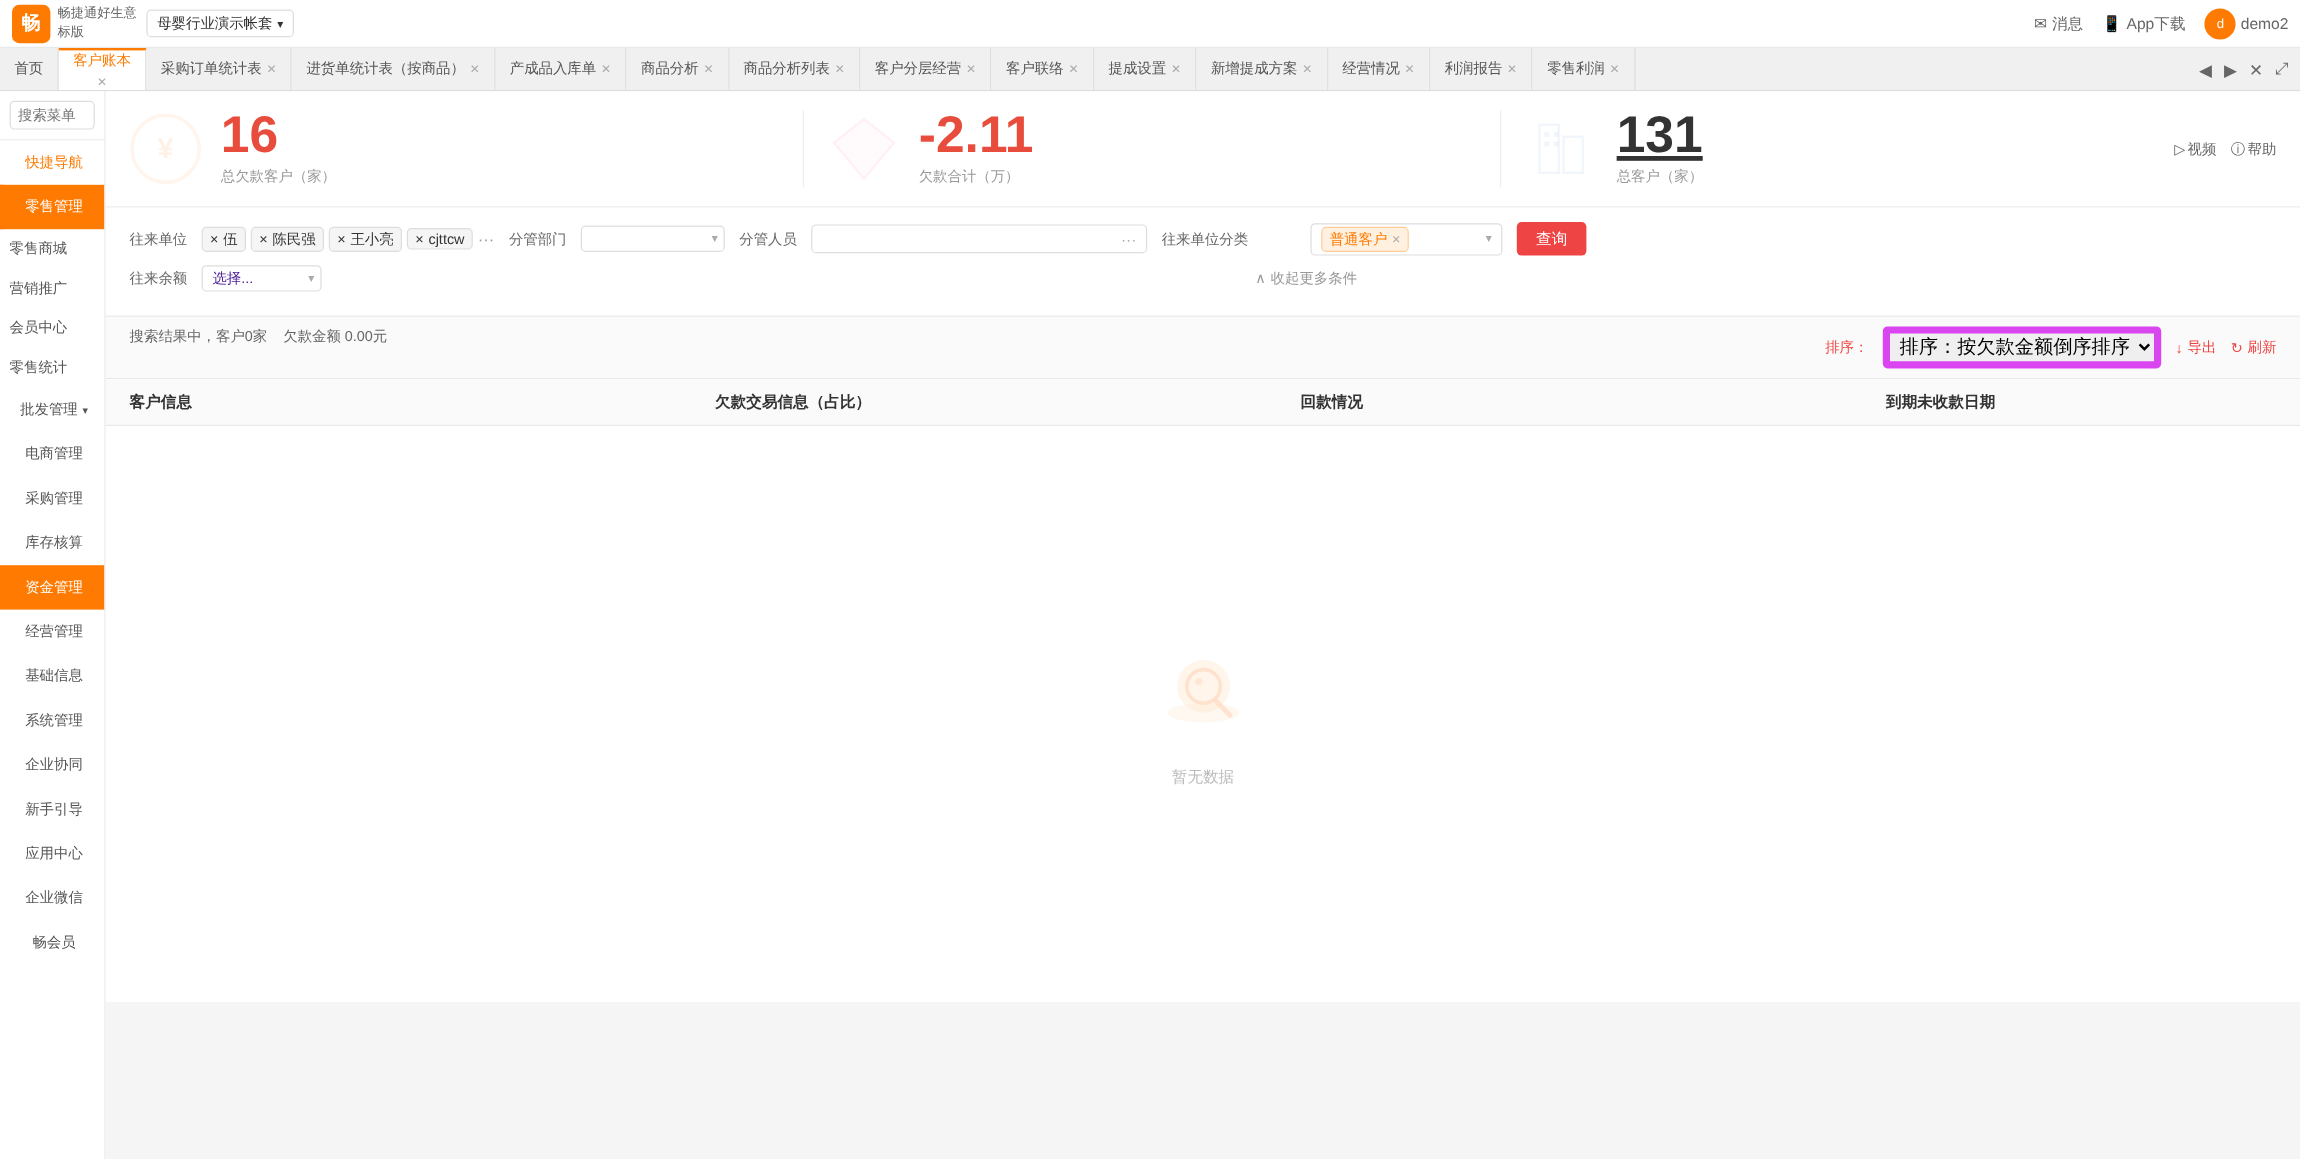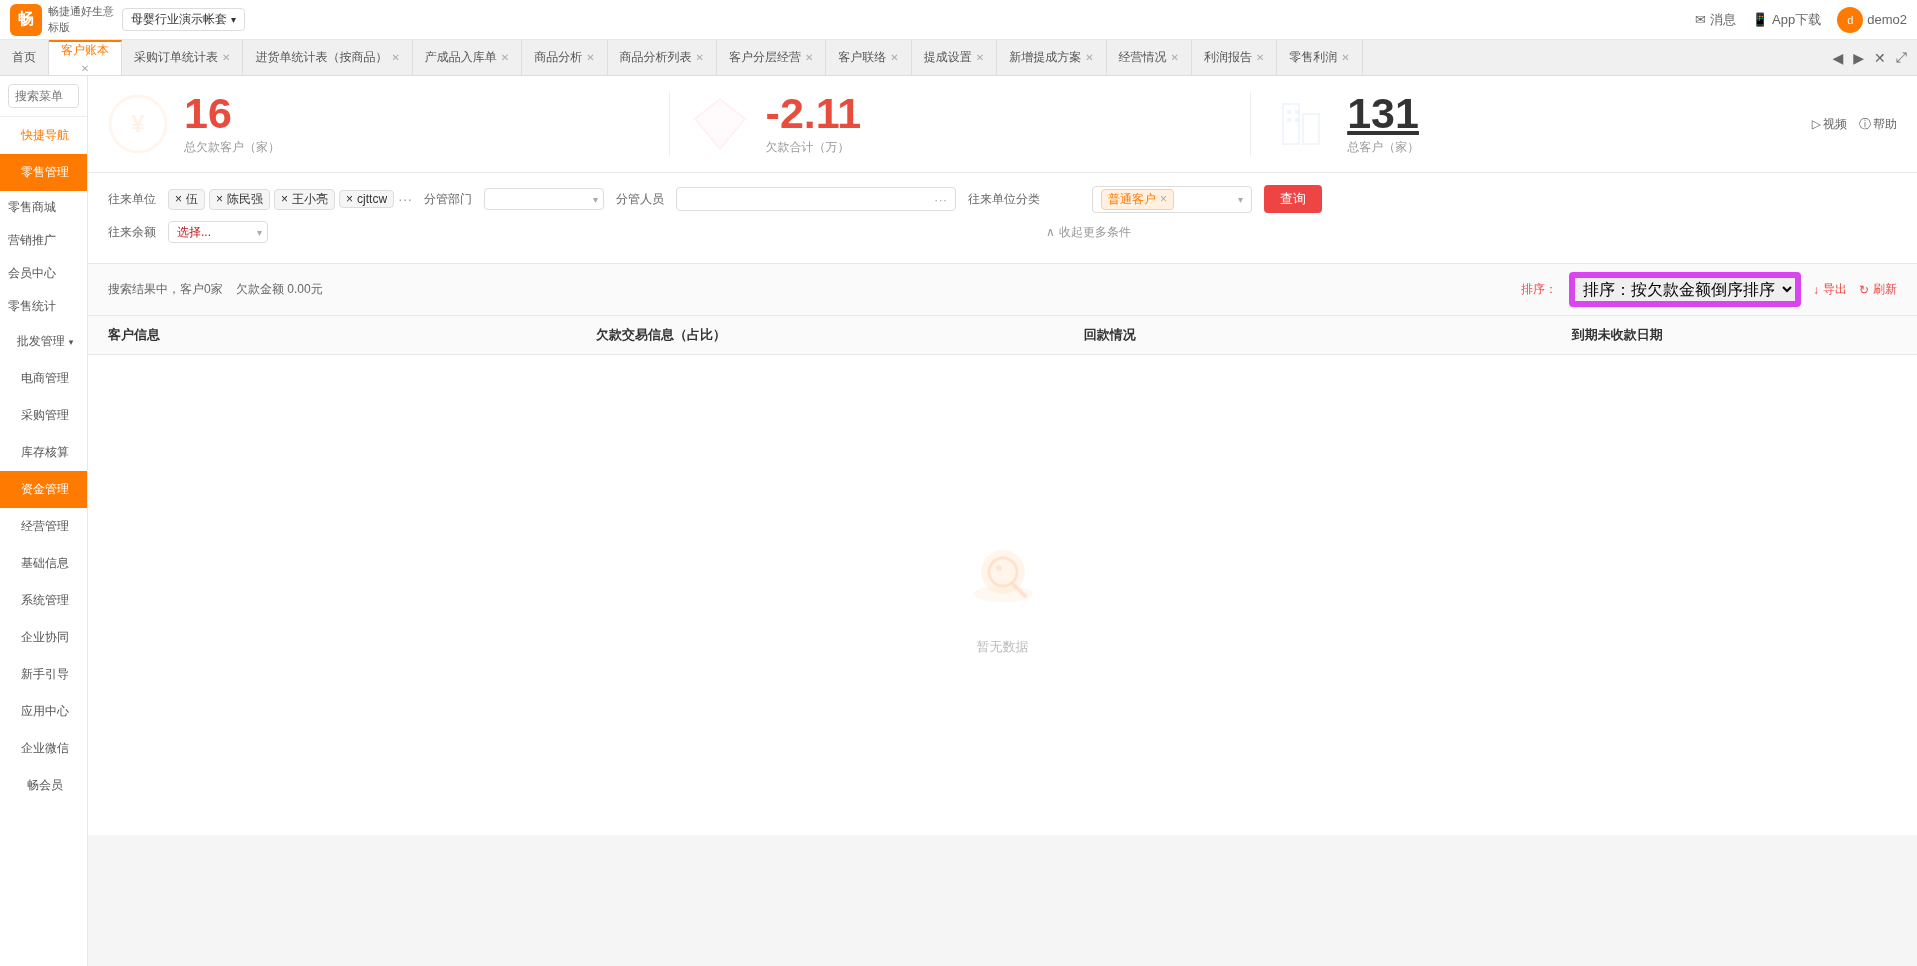--- a/index.html
+++ b/index.html
@@ -70,33 +70,33 @@
     .filter-row { display: flex; align-items: center; gap: 12px; margin-bottom: 8px; flex-wrap: wrap; }
     .filter-label { color: #666; font-size: 12px; white-space: nowrap; }
     .filter-tags { display: flex; gap: 4px; flex-wrap: wrap; align-items: center; }
     .filter-tag {
       display: flex; align-items: center; background: #f5f5f5; border: 1px solid #ddd;
       border-radius: 4px; padding: 1px 6px; font-size: 12px; color: #333; gap: 4px;
     }
     .filter-more { color: #999; cursor: pointer; font-size: 14px; }
     .filter-select {
       border: 1px solid #ddd; border-radius: 4px; padding: 3px 24px 3px 8px;
-      font-size: 12px; color: #b91c1c; background: #fff; cursor: pointer; min-width: 120px;
+      font-size: 12px; color: #4c1d95; background: #fff; cursor: pointer; min-width: 120px;
       appearance: none; position: relative;
     }
     .select-wrap { position: relative; display: inline-flex; align-items: center; }
     .select-wrap .arrow { position: absolute; right: 6px; color: #aaa; font-size: 10px; pointer-events: none; }
     .collapse-btn {
       display: flex; align-items: center; gap: 4px; color: #999; font-size: 12px; cursor: pointer;
       margin: 0 auto;
     }
 
     
     .result-bar {
-      display: flex; align-items: center; justify-content: space-between;
+      display: flex; align-items: flex-start; justify-content: space-between;
       padding: 8px 20px; background: #fafafa; border-bottom: 1px solid #e8e8e8; font-size: 12px; color: #666;
     }
     .result-actions { display: flex; gap: 12px; align-items: center; }
     .result-actions span { display: flex; align-items: center; gap: 4px; cursor: pointer; color: #ef4444; }
     .sort-select { border: 6px solid #d946ef; border-radius: 4px; padding: 2px 4px; font-size: 16px; cursor: pointer; }
 
     
     .table-wrap { background: #fff; margin: 0; }
     .table-header {
       display: grid; grid-template-columns: 3fr 3fr 3fr 2fr;

